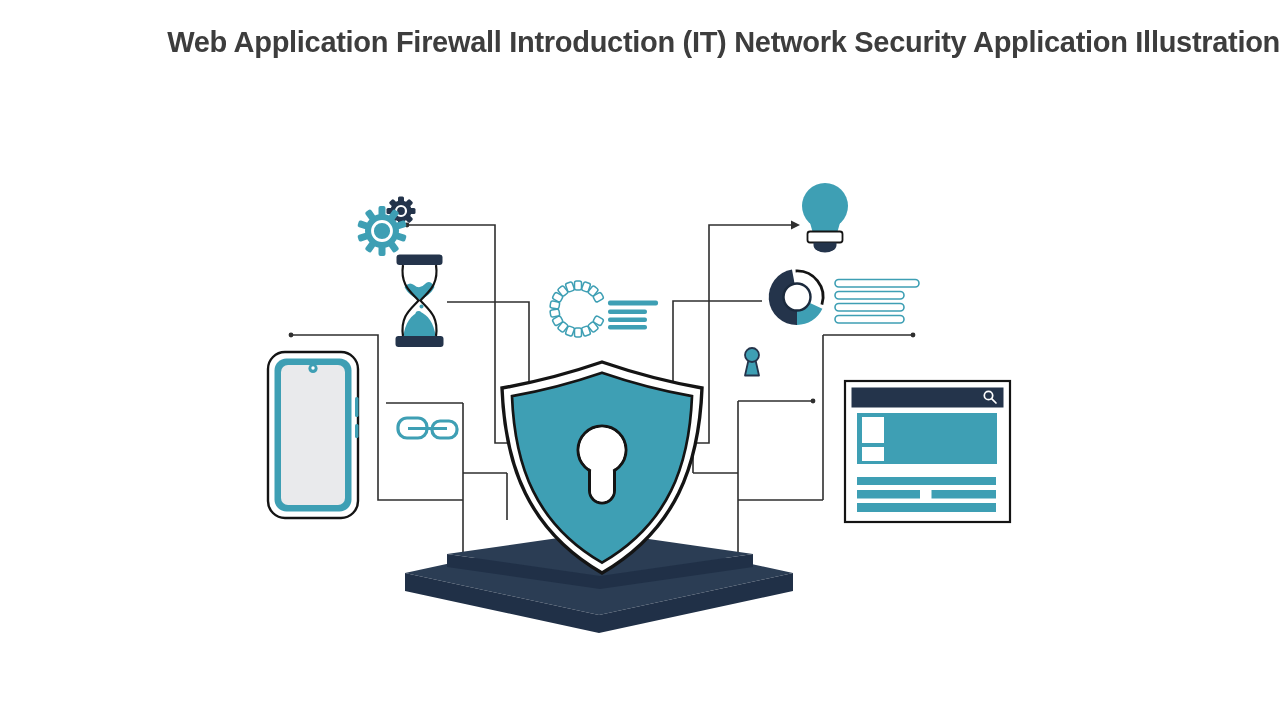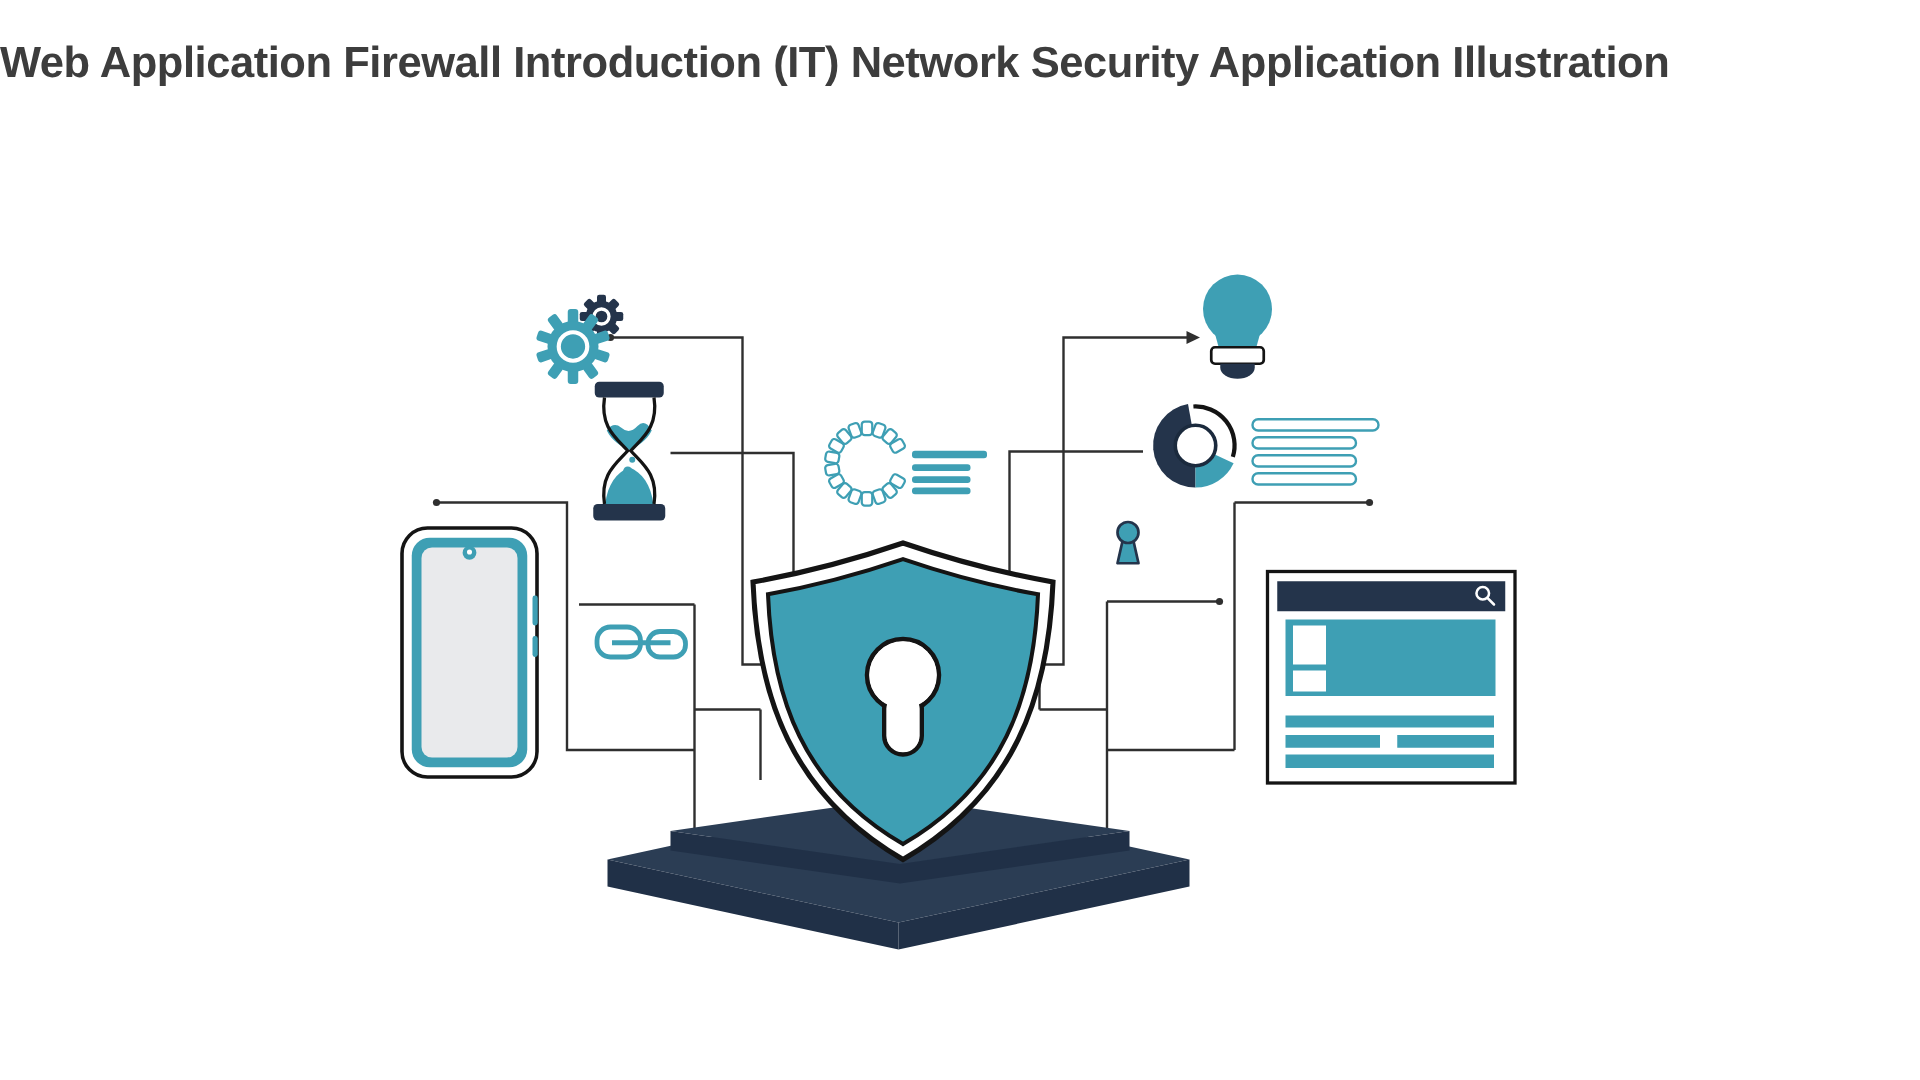--- a/index.html
+++ b/index.html
@@ -1,18 +1,18 @@
 <!DOCTYPE html>
 <html style="--c-title: #3D3D3D; --c-background: #FFFFFF; --c-teal: #3E9FB4; --c-navy: #24344B; --c-line: #2F2F2F; --c-screen: #E9EAEC; --c-pedestal-top: #2B3D54; --c-pedestal-side: #203047;"><head>
 <meta charset="utf-8">
 <style>
   html,body{margin:0;padding:0;background:#fff;}
   .slide{position:relative;width:1280px;height:720px;background:var(--c-background,#fff);
          overflow:hidden;font-family:"Liberation Sans", sans-serif;}
-  .title{position:absolute;top:26px;left:0;right:0;margin:0;text-align:left;
+  .title{position:absolute;top:26px;left:0;right:0;margin:0;text-align:right;
          font-size:29px;font-weight:bold;letter-spacing:-0.3px;white-space:nowrap;
          color:var(--c-title,#3D3D3D);}
   svg{position:absolute;left:0;top:0;}
   
   .ln{fill:none;stroke:var(--c-line,#2F2F2F);stroke-width:1.6;}
   .dot{fill:var(--c-line,#2F2F2F);}
   .f-teal{fill:var(--c-teal,#3E9FB4);}
   .s-teal{stroke:var(--c-teal,#3E9FB4);}
   .f-navy{fill:var(--c-navy,#24344B);}
   .outl{stroke:#141414;}

